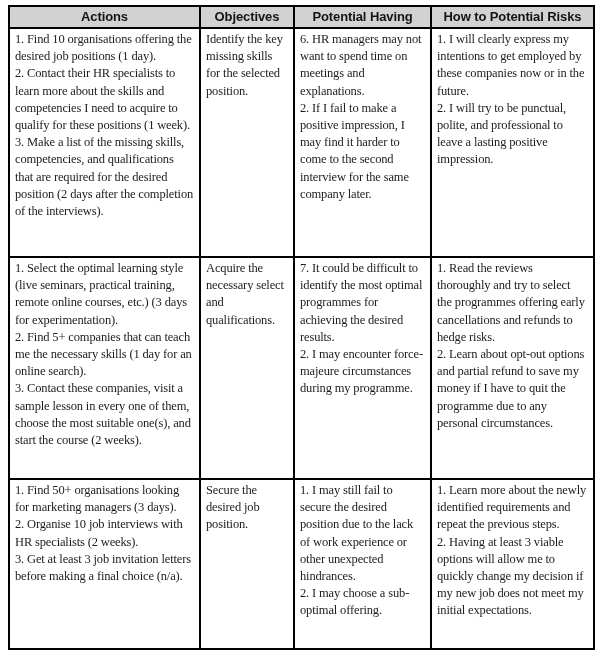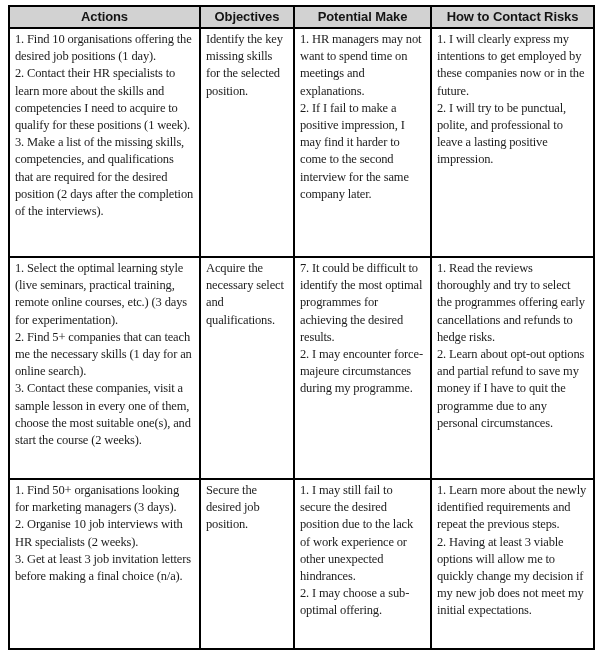--- a/index.html
+++ b/index.html
@@ -66,31 +66,31 @@
     <colgroup>
       <col class="c-actions">
       <col class="c-objectives">
       <col class="c-risks">
       <col class="c-mitigate">
     </colgroup>
     <thead>
       <tr>
         <th>Actions</th>
         <th>Objectives</th>
-        <th>Potential Make</th>
-        <th>How to Contact Risks</th>
+        <th>Potential Having</th>
+        <th>How to Potential Risks</th>
       </tr>
     </thead>
     <tbody>
       <tr class="row-1">
         <td>1. Find 10 organisations offering the desired job positions (1 day).
 2. Contact their HR specialists to learn more about the skills and competencies I need to acquire to qualify for these positions (1 week).
 3. Make a list of the missing skills, competencies, and qualifications that are required for the desired position (2 days after the completion of the interviews).</td>
         <td>Identify the key missing skills for the selected position.</td>
-        <td>1. HR managers may not want to spend time on meetings and explanations.
+        <td>6. HR managers may not want to spend time on meetings and explanations.
 2. If I fail to make a positive impression, I may find it harder to come to the second interview for the same company later.</td>
         <td>1. I will clearly express my intentions to get employed by these companies now or in the future.
 2. I will try to be punctual, polite, and professional to leave a lasting positive impression.</td>
       </tr>
       <tr class="row-2">
         <td>1. Select the optimal learning style (live seminars, practical training, remote online courses, etc.) (3 days for experimentation).
 2. Find 5+ companies that can teach me the necessary skills (1 day for an online search).
 3. Contact these companies, visit a sample lesson in every one of them, choose the most suitable one(s), and start the course (2 weeks).</td>
         <td>Acquire the necessary select and qualifications.</td>
         <td>7. It could be difficult to identify the most optimal programmes for achieving the desired results.

